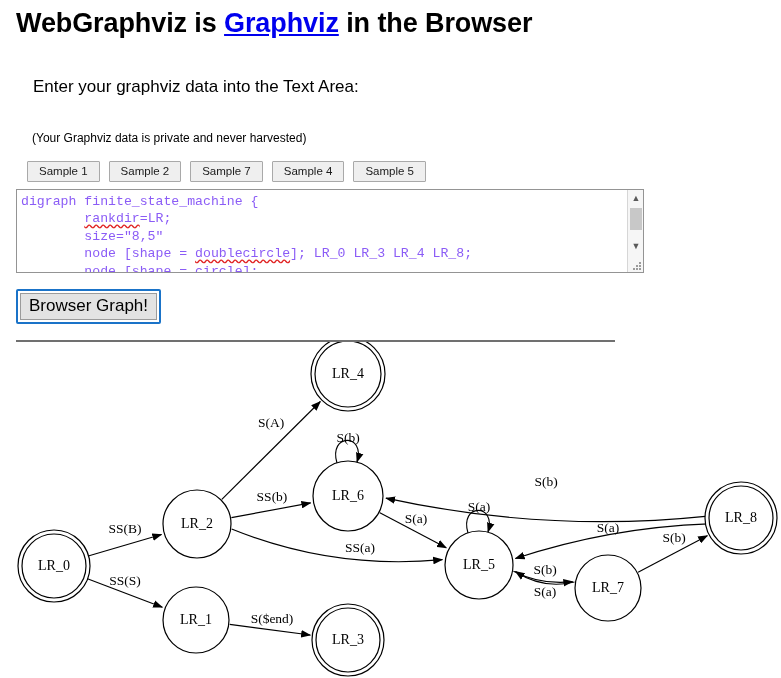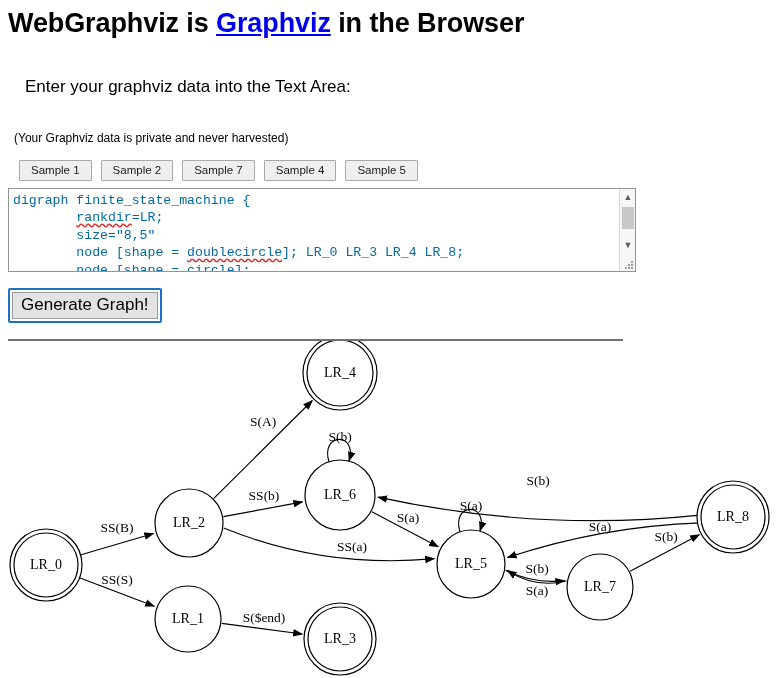--- a/index.html
+++ b/index.html
@@ -13,21 +13,21 @@
     height: 678px;
     overflow: hidden;
     font-family: "Liberation Sans", sans-serif;
     color: #000000;
   }
   .page {
     position: relative;
     width: 631px;
     height: 678px;
     box-sizing: border-box;
-    padding: 0 8px;
+    padding: 0 16px;
   }
 
   
   .main-title {
     margin: 0;
     padding-top: 7px;
     font-size: 27px;
     font-weight: bold;
     line-height: 32px;
     letter-spacing: -0.1px;
@@ -37,21 +37,21 @@
     color: #0000ee;
     text-decoration: underline;
   }
   .subtitle {
     margin: 17px;
     padding-top: 21px;
     font-size: 17px;
     line-height: 20px;
   }
   .privacy-note {
-    margin: 6px;
+    margin: 16px;
     padding-top: 17px;
     font-size: 12px;
     line-height: 14px;
   }
 
   
   .sample-row {
     margin-top: 15px;
     display: flex;
     gap: 9px;
@@ -83,21 +83,21 @@
   .ta-text {
     position: absolute;
     left: 4px;
     top: 3px;
     width: 600px;
     margin: 0;
     font-family: "Liberation Mono", monospace;
     font-size: 13.2px;
     line-height: 17.4px;
     white-space: pre;
-    color: #0369a1;
+    color: #8b5cf6;
   }
   .sp {
     text-decoration: underline wavy #e02020;
     text-decoration-skip-ink: none;
   }
   .ta-scroll {
     position: absolute;
     right: 0;
     top: 0;
     width: 16px;
@@ -231,21 +231,21 @@
       <i style="left:7px;top:1px"></i>
       <i style="left:4px;top:4px"></i>
         <i style="left:7px;top:4px"></i>
       <i style="left:1px;top:7px"></i>
         <i style="left:4px;top:7px"></i>
         <i style="left:7px;top:7px"></i>
     </div>
   </div>
 
   <div class="gen-wrap">
-    <button class="gen-btn">Generate Graph!</button>
+    <button class="gen-btn">Browser Graph!</button>
   </div>
 
   <hr class="sep">
 
   <div class="graph-area">
     <svg class="graph-svg" width="781" height="366" viewBox="0 330 781 366">
       <defs>
         <marker id="ah" markerWidth="10" markerHeight="8" refX="9.2" refY="4" orient="auto" markerUnits="userSpaceOnUse">
           <path d="M0,0.2 L10,4 L0,7.8 z" fill="#000000"></path>
         </marker>

